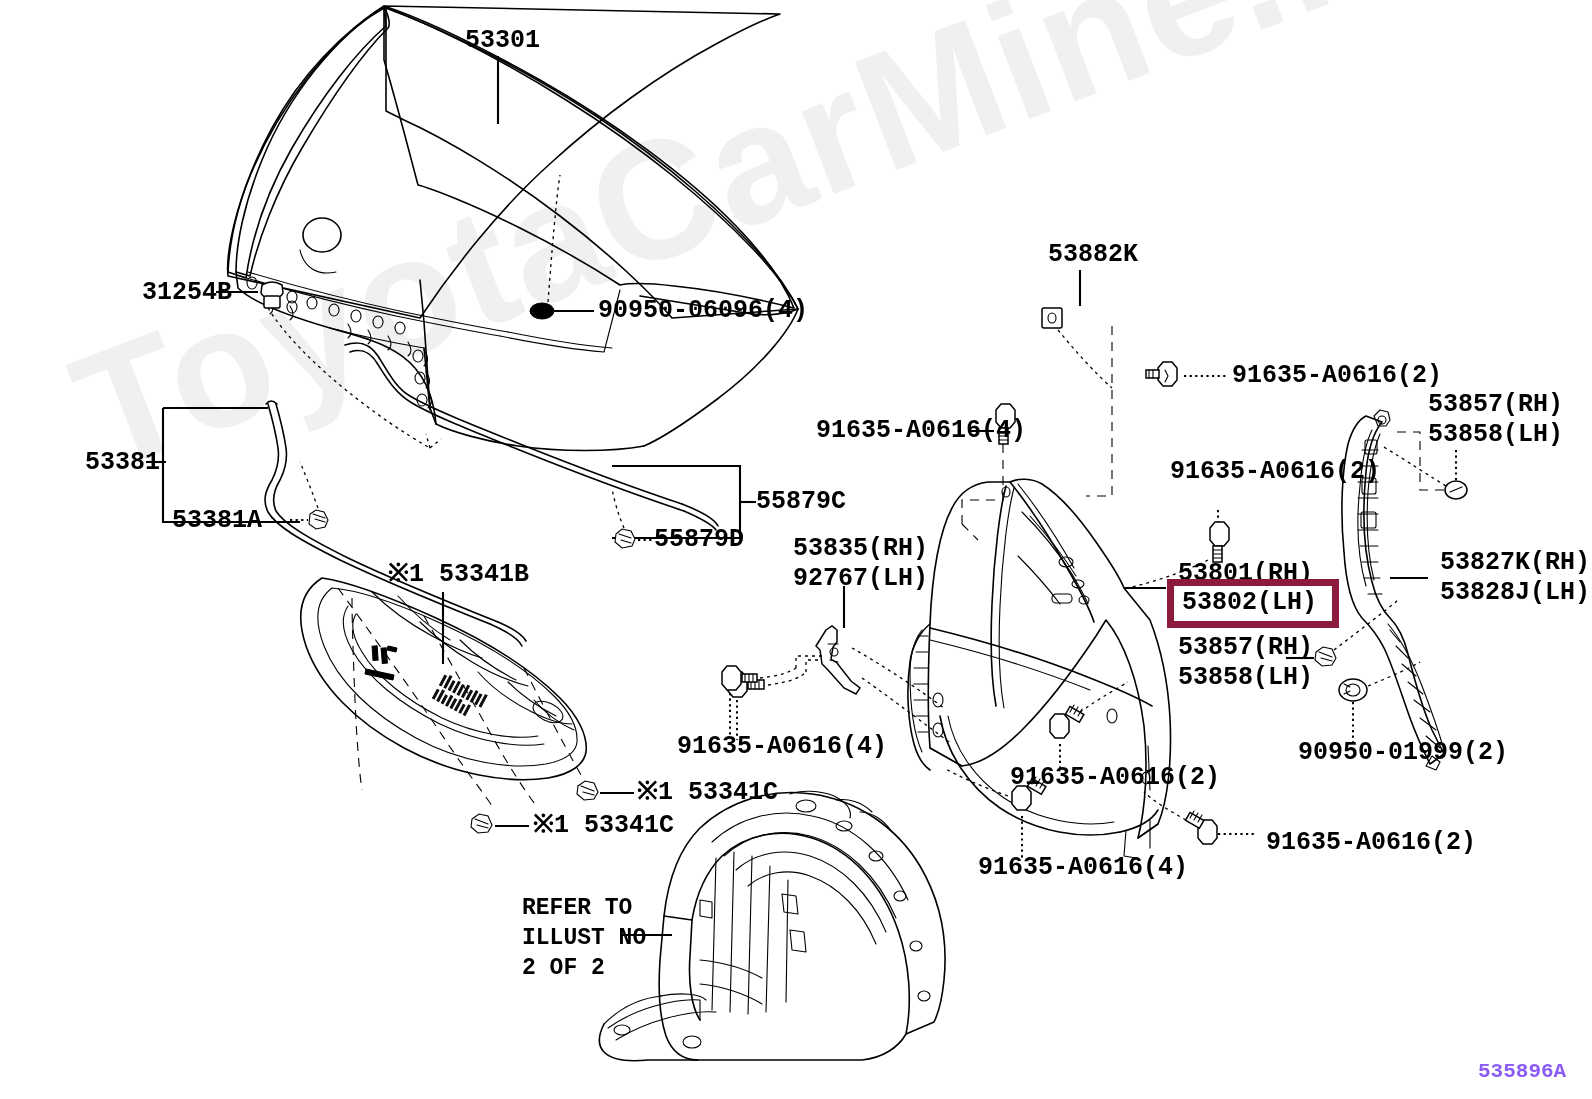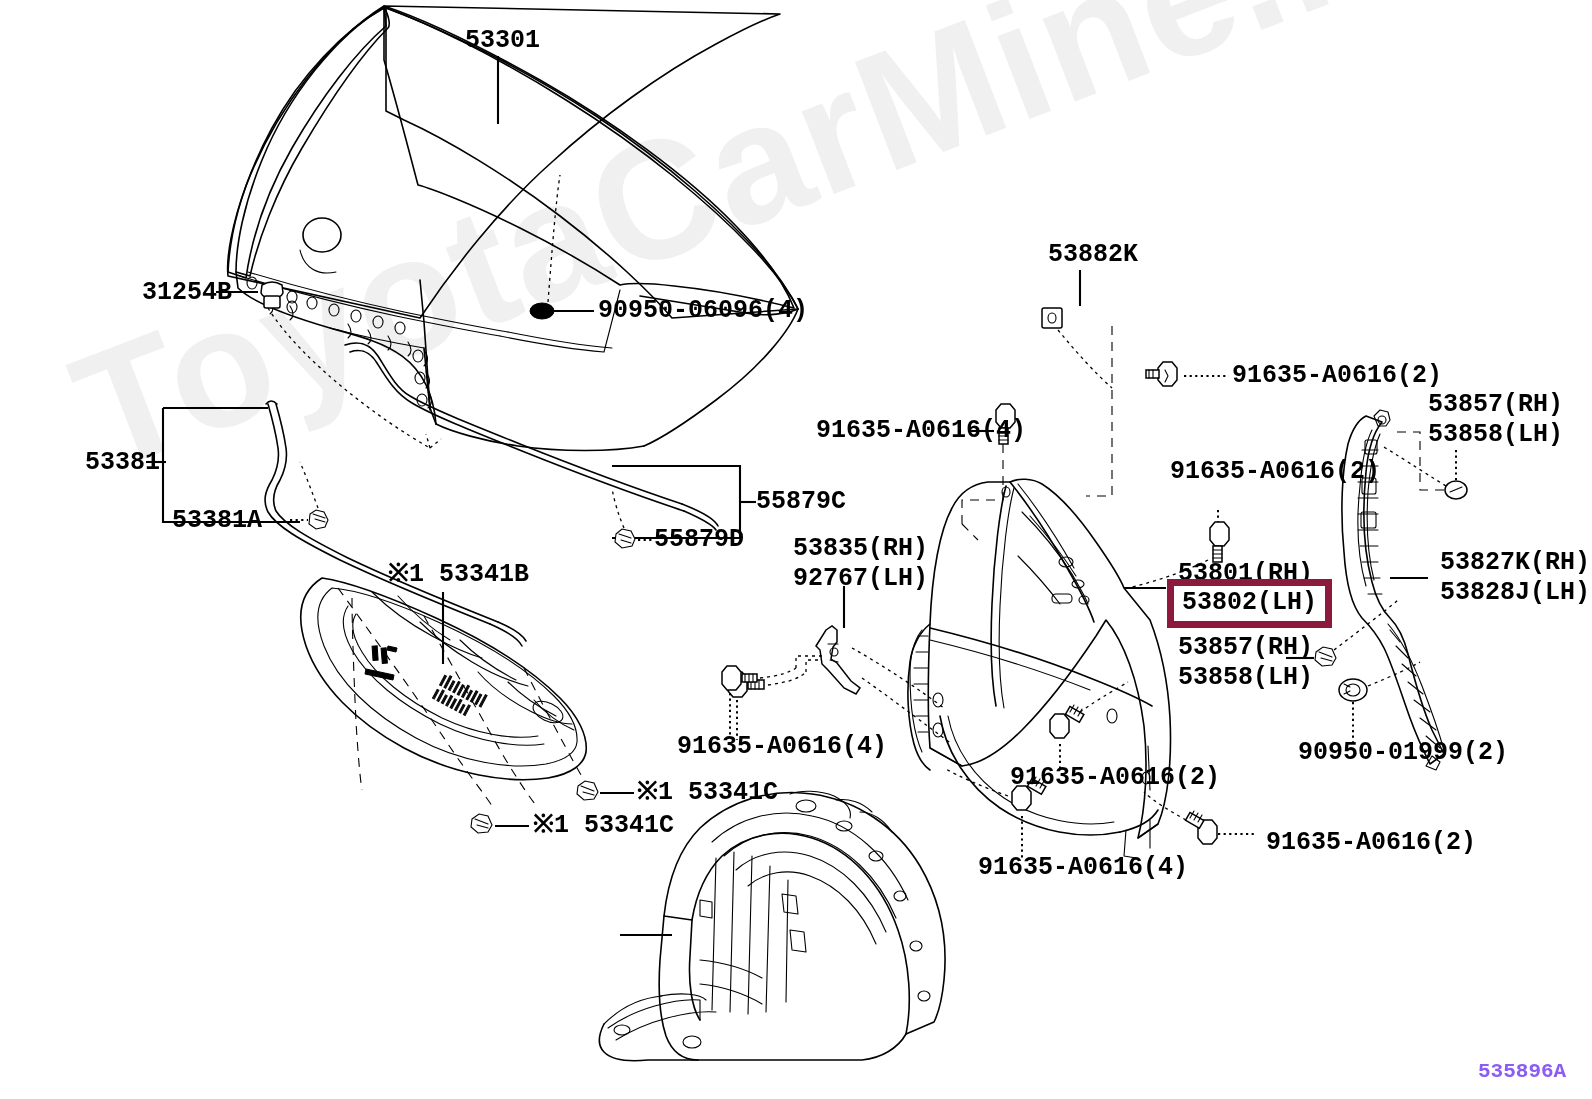--- a/index.html
+++ b/index.html
@@ -52,21 +52,21 @@
   .figno{
     position:absolute;white-space:pre;
     font-family:"Liberation Mono","DejaVu Sans Mono",monospace;
     font-size:21px;font-weight:700;color:#8b5cf6;
   }
   
   .hl{
     position:absolute;
     border:7px solid #8B1A3D;
     background:#fff;
-    padding:1px 8px 3px 8px;
+    padding:1px 15px 3px 8px;
     font-family:"Liberation Mono","DejaVu Sans Mono",monospace;
     font-size:25px;font-weight:700;color:#000;white-space:pre;line-height:31px;
   }
 </style>
 </head>
 <body>
 
 <div id="stage">
 
   <div class="wm">ToyotaCarMine.ru</div>
@@ -591,17 +591,20 @@
 
   <div class="lbl" style="left:1440px;top:548px;">53827K(RH)</div>
   <div class="lbl" style="left:1440px;top:578px;">53828J(LH)</div>
 
   <div class="lbl" style="left:1298px;top:738px;">90950-01999(2)</div>
 
   <div class="lbl" style="left:978px;top:853px;">91635-A0616(4)</div>
   <div class="lbl" style="left:1010px;top:763px;">91635-A0616(2)</div>
   <div class="lbl" style="left:1266px;top:828px;">91635-A0616(2)</div>
 
+  <div class="refer" style="left:522px;top:893px;">REFER TO
+ILLUST NO
+2 OF 2</div>
 
 
   <div class="figno" style="left:1478px;top:1060px;">535896A</div>
 
 </div>
 
 </body></html>

